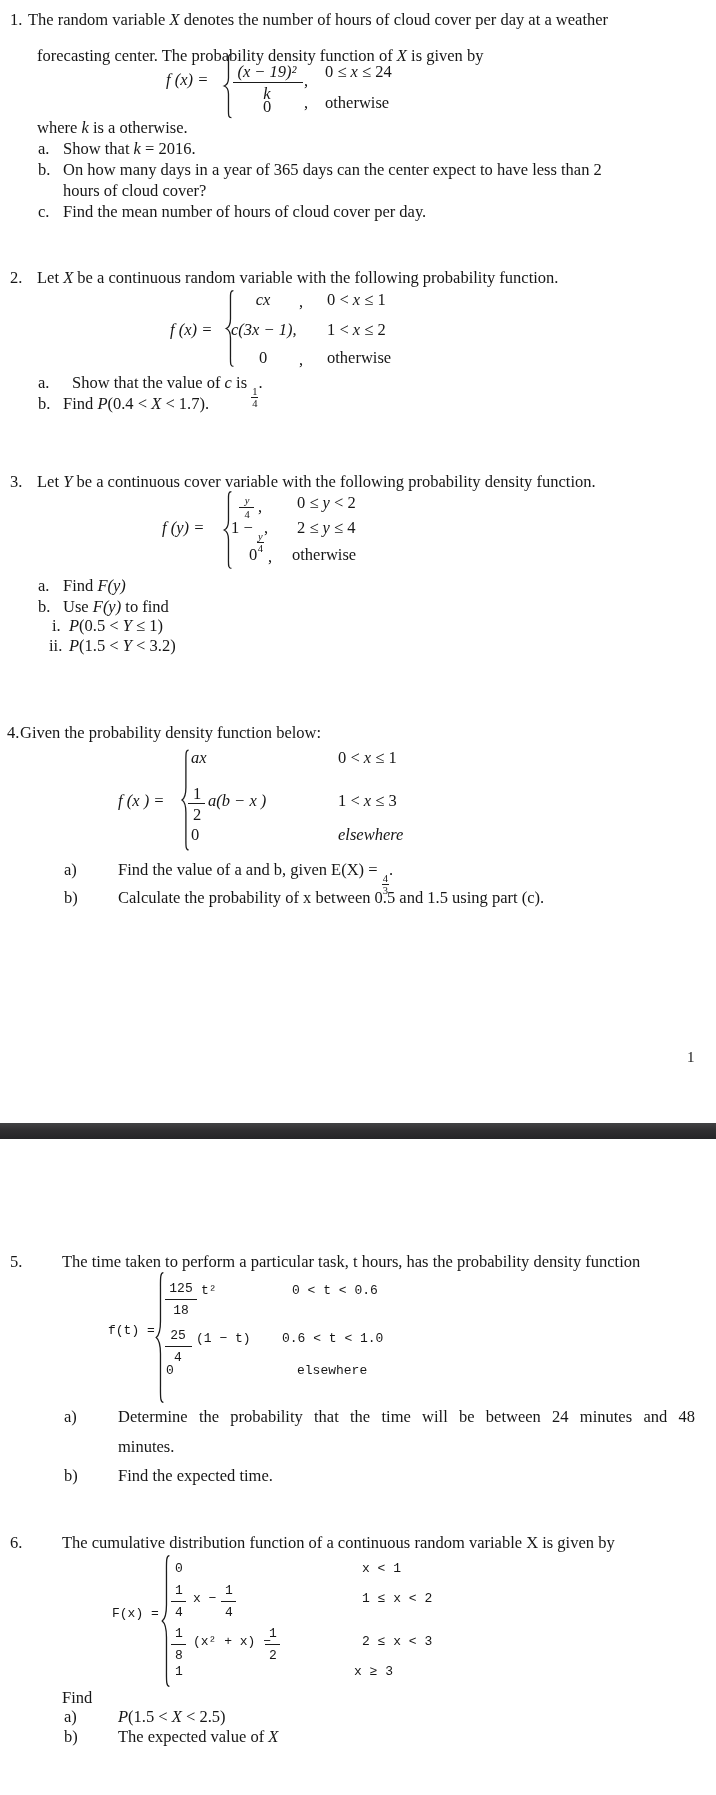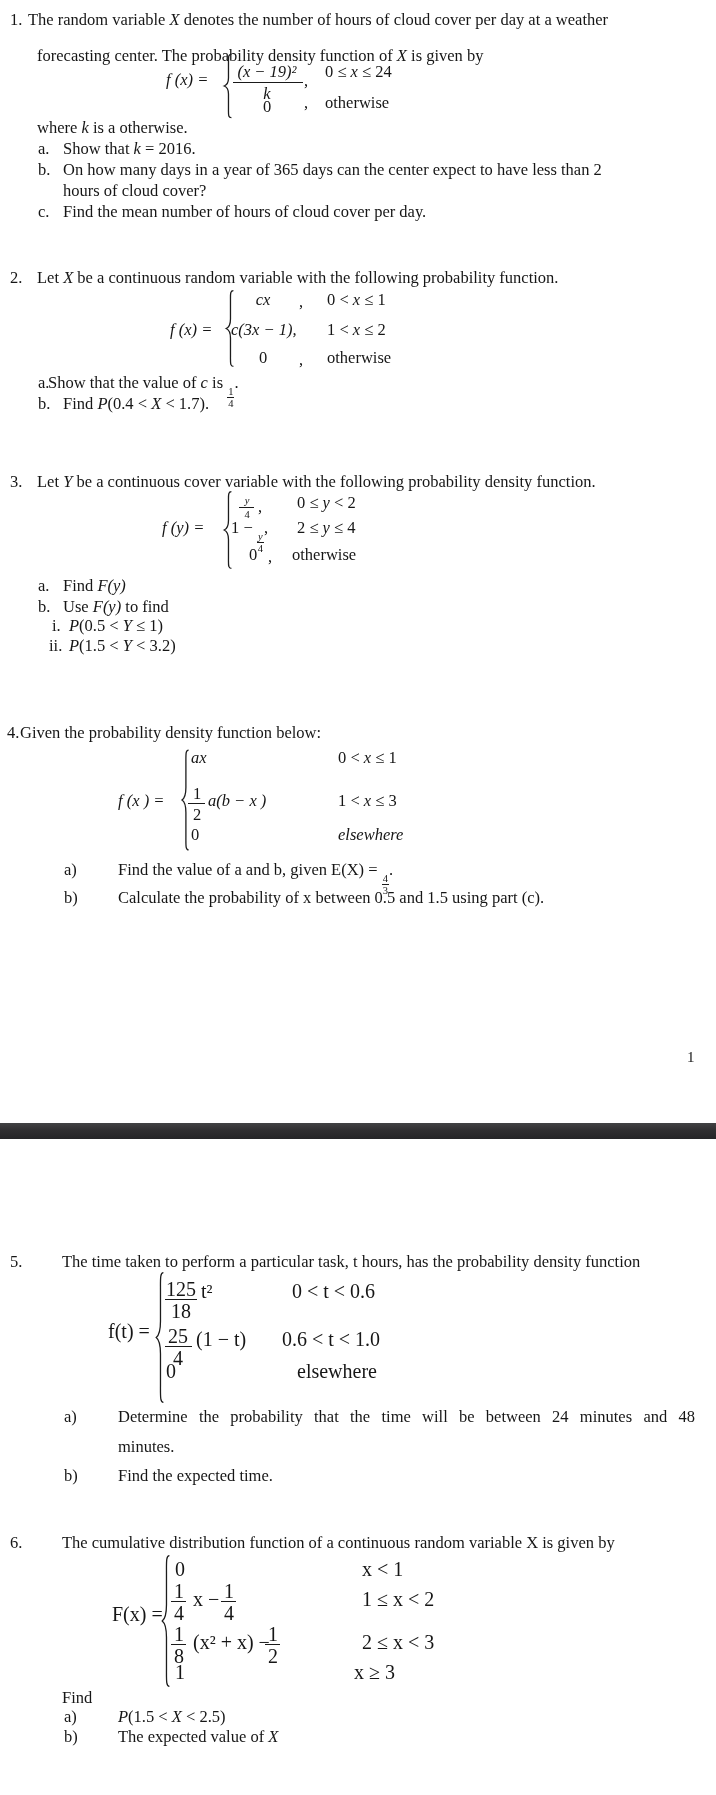--- a/index.html
+++ b/index.html
@@ -13,21 +13,21 @@
   }
   .ln{
     position:absolute;
     white-space:nowrap;
     font-family:"Liberation Serif",serif;
     font-size:16.5px;
     line-height:20px;
     color:#161616;
   }
   .it{font-style:italic;}
-  .sans{font-family:Liberation Serif, serif;font-size:20px;line-height:20px;}
+  .sans{font-family:Liberation Mono, monospace;font-size:13px;line-height:20px;}
   .ctr{text-align:center;}
   .fbar{position:absolute;height:1px;background:#1a1a1a;}
   .mf{
     display:inline-flex;
     flex-direction:column;
     align-items:center;
     font-size:10.5px;
     line-height:11px;
     vertical-align:-7px;
   }
@@ -82,21 +82,21 @@
   <div class="ln it ctr" style="top:290px;left:229px;width:68px">cx</div>
   <div class="ln" style="top:292px;left:299px">,</div>
   <div class="ln" style="top:290px;left:327px"><span>0 &lt; </span><i class="it">x</i><span> ≤ 1</span></div>
   <div class="ln it" style="top:320px;left:231px">c(3x − 1),</div>
   <div class="ln" style="top:320px;left:327px"><span>1 &lt; </span><i class="it">x</i><span> ≤ 2</span></div>
   <div class="ln ctr" style="top:348px;left:229px;width:68px">0</div>
   <div class="ln" style="top:350px;left:299px">,</div>
   <div class="ln" style="top:348px;left:327px">otherwise</div>
 
   <div class="ln" style="top:373px;left:38px">a.</div>
-  <div class="ln" style="top:373px;left:48px"><span>Show that the value of </span><i class="it">c</i><span> is </span><span class="mf">
+  <div class="ln" style="top:373px;left:72px"><span>Show that the value of </span><i class="it">c</i><span> is </span><span class="mf">
         <span class="mfn">1</span>
         <span class="mfd">4</span>
       </span><span>.</span></div>
   <div class="ln" style="top:394px;left:38px">b.</div>
   <div class="ln" style="top:394px;left:63px"><span>Find </span><i class="it">P</i><span>(0.4 &lt; </span><i class="it">X</i><span> &lt; 1.7).</span></div>
 
   <div class="ln" style="top:472px;left:10px">3.</div>
   <div class="ln" style="top:472px;left:37px"><span>Let </span><i class="it">Y</i><span> be a continuous cover variable with the following probability density function.</span></div>
 
   <div class="ln it" style="top:518px;left:162px">f (y) =</div>

